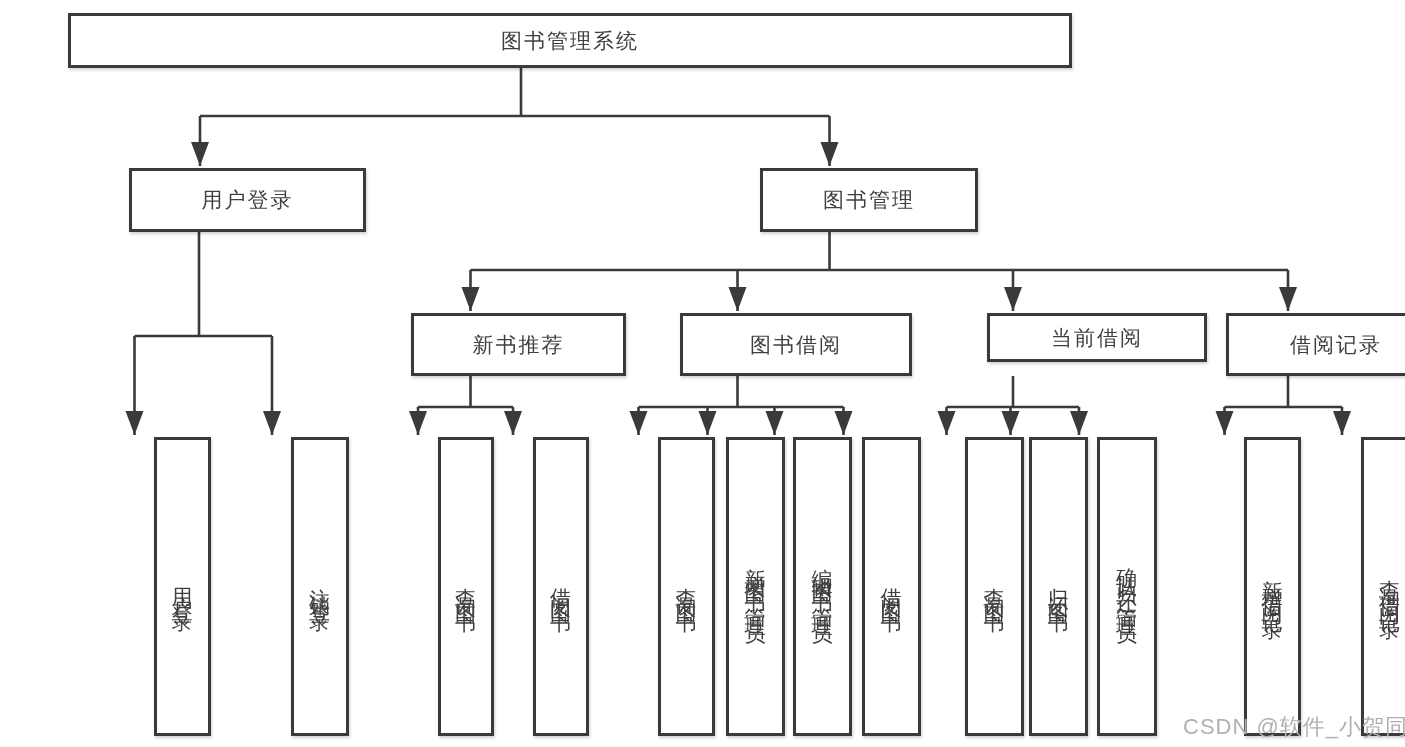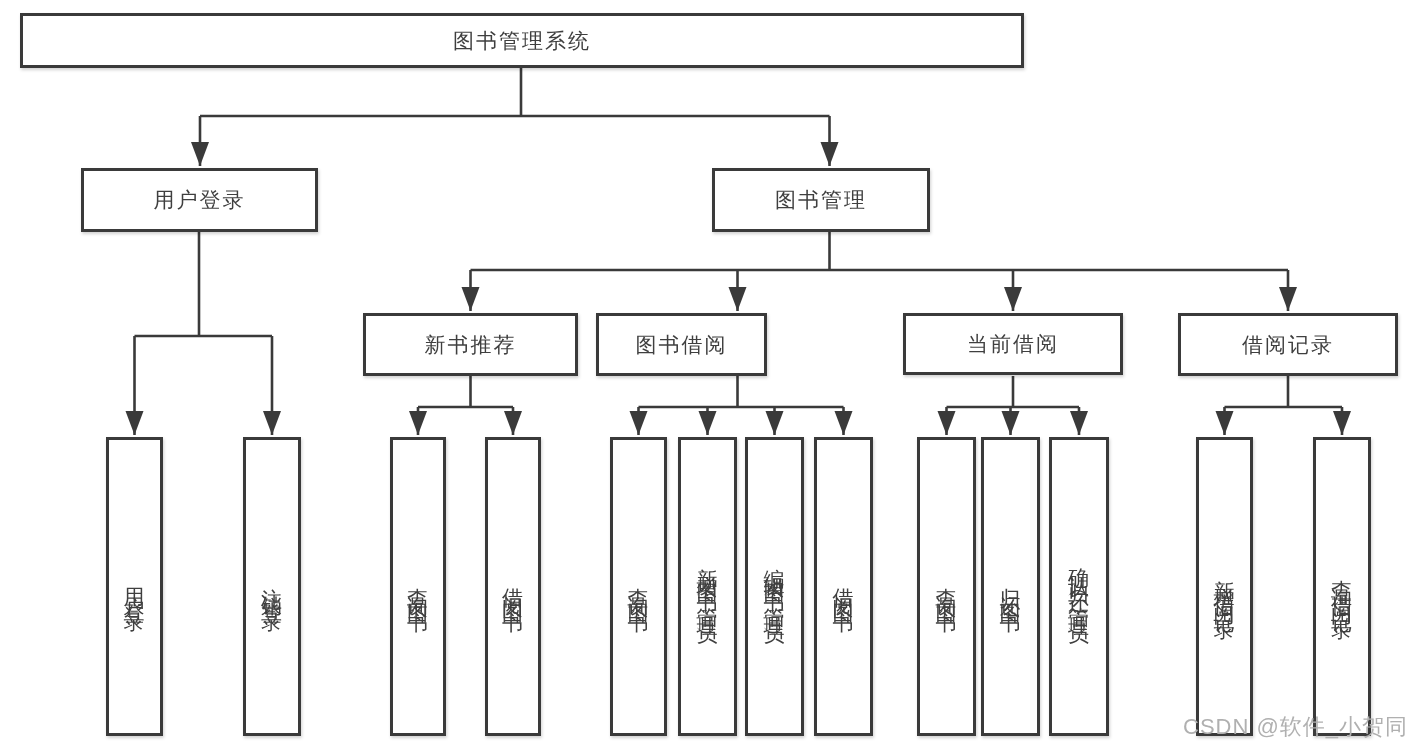--- a/index.html
+++ b/index.html
@@ -22,20 +22,21 @@
   .wires marker path{fill:var(--line);stroke:none;}
   .box{
     position:absolute;
     background:var(--boxbg);
     border:3px solid var(--line);
     color:var(--text);
     display:flex;align-items:center;justify-content:center;
     font-size:21px;
     z-index:2;
     box-shadow:1px 2px 3px rgba(0,0,0,0.18);
+    margin-left:48px;
   }
   .box.h{letter-spacing:2px;white-space:nowrap;}
   .box.v{
     writing-mode:vertical-rl;
     text-orientation:mixed;
     letter-spacing:8px;
     line-height:1;
     font-size:21px;
   }
   .watermark{
@@ -99,22 +100,22 @@
     <path d="M1224.5,407 V435" marker-end="url(#arw)"></path>
     <path d="M1342,407 V435" marker-end="url(#arw)"></path>
   </svg>
 
   <div class="box h" style="left:20px;top:13px;width:1004px;height:55px">图书管理系统</div>
 
   <div class="box h" style="left:81px;top:168px;width:237px;height:64px">用户登录</div>
   <div class="box h" style="left:712px;top:168px;width:218px;height:64px">图书管理</div>
 
   <div class="box h" style="left:363px;top:313px;width:215px;height:63px">新书推荐</div>
-  <div class="box h" style="left:596px;top:313px;width:171px;height:63px">图书借阅</div>
-  <div class="box h" style="left:903px;top:313px;width:220px;height:62px">当前借阅</div>
+  <div class="box h" style="left:632px;top:313px;width:232px;height:63px">图书借阅</div>
+  <div class="box h" style="left:939px;top:313px;width:220px;height:49px">当前借阅</div>
   <div class="box h" style="left:1178px;top:313px;width:220px;height:63px">借阅记录</div>
 
   <div class="box v" style="left:106px;top:437px;width:57px;height:299px">用户登录</div>
   <div class="box v" style="left:243px;top:437px;width:58px;height:299px">注销登录</div>
 
   <div class="box v" style="left:390px;top:437px;width:56px;height:299px">查询图书</div>
   <div class="box v" style="left:485px;top:437px;width:56px;height:299px">借阅图书</div>
 
   <div class="box v" style="left:610px;top:437px;width:57px;height:299px">查询图书</div>
   <div class="box v" style="left:678px;top:437px;width:59px;height:299px">新增图书（管理员）</div>

